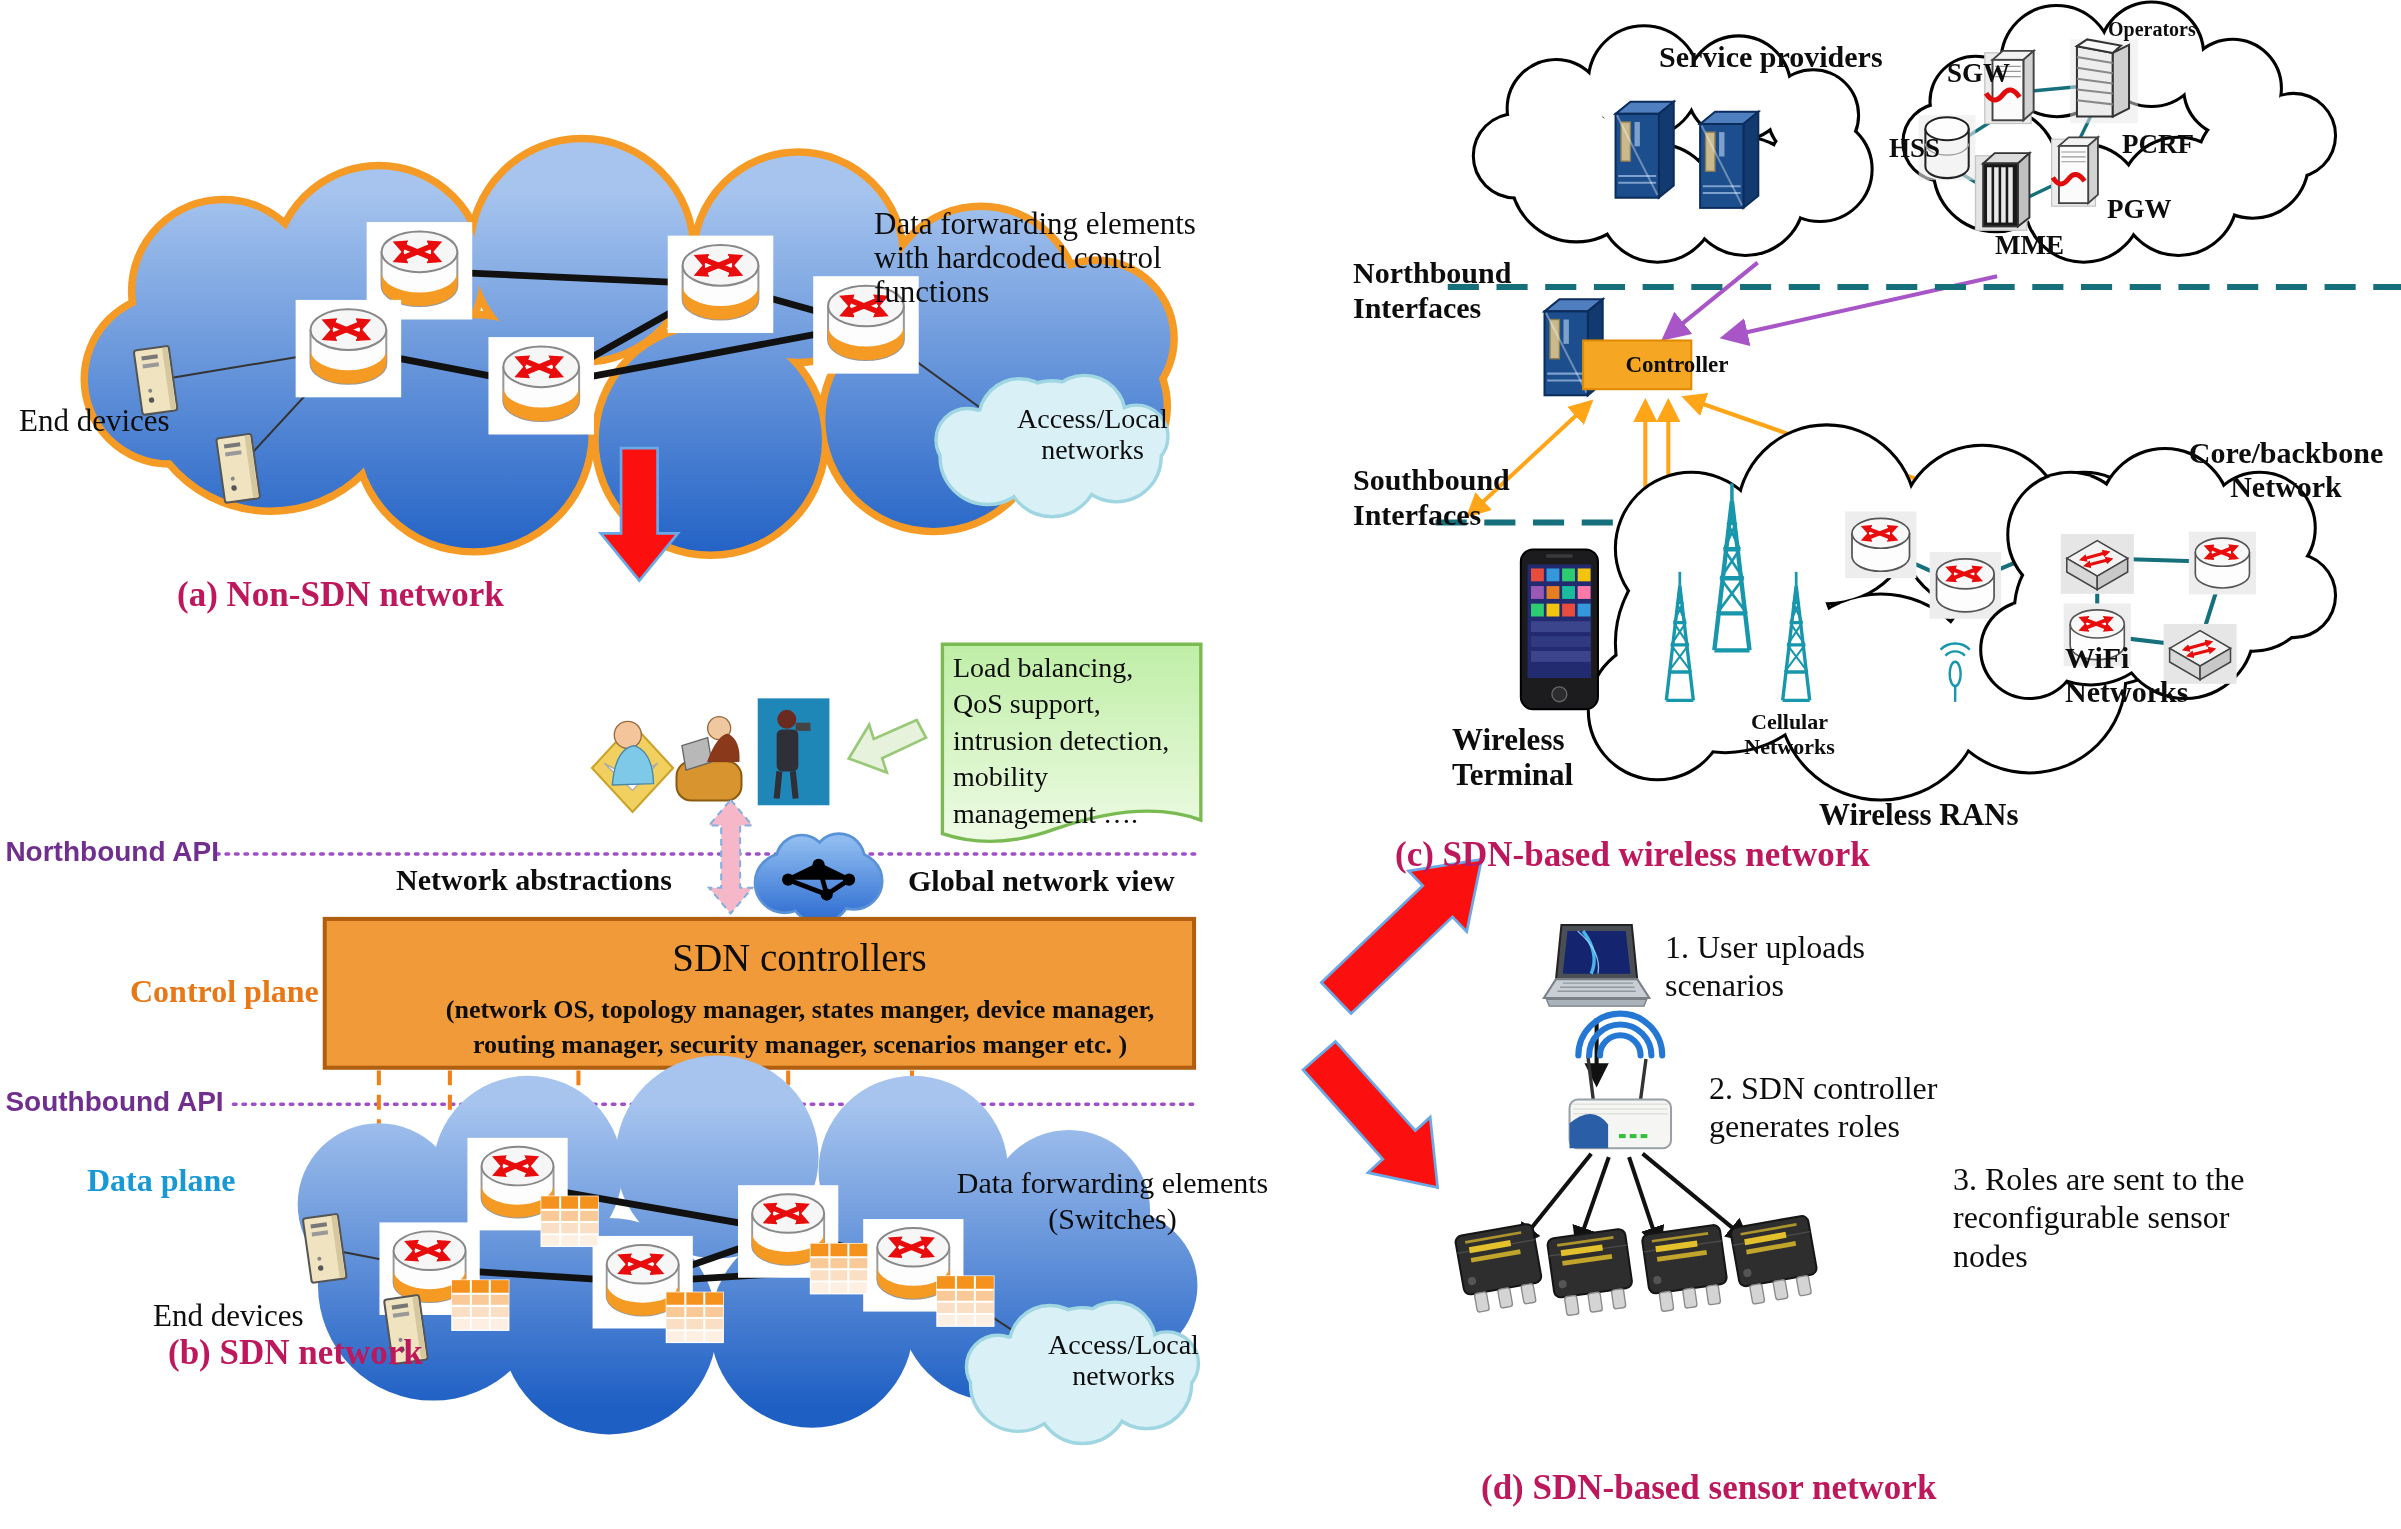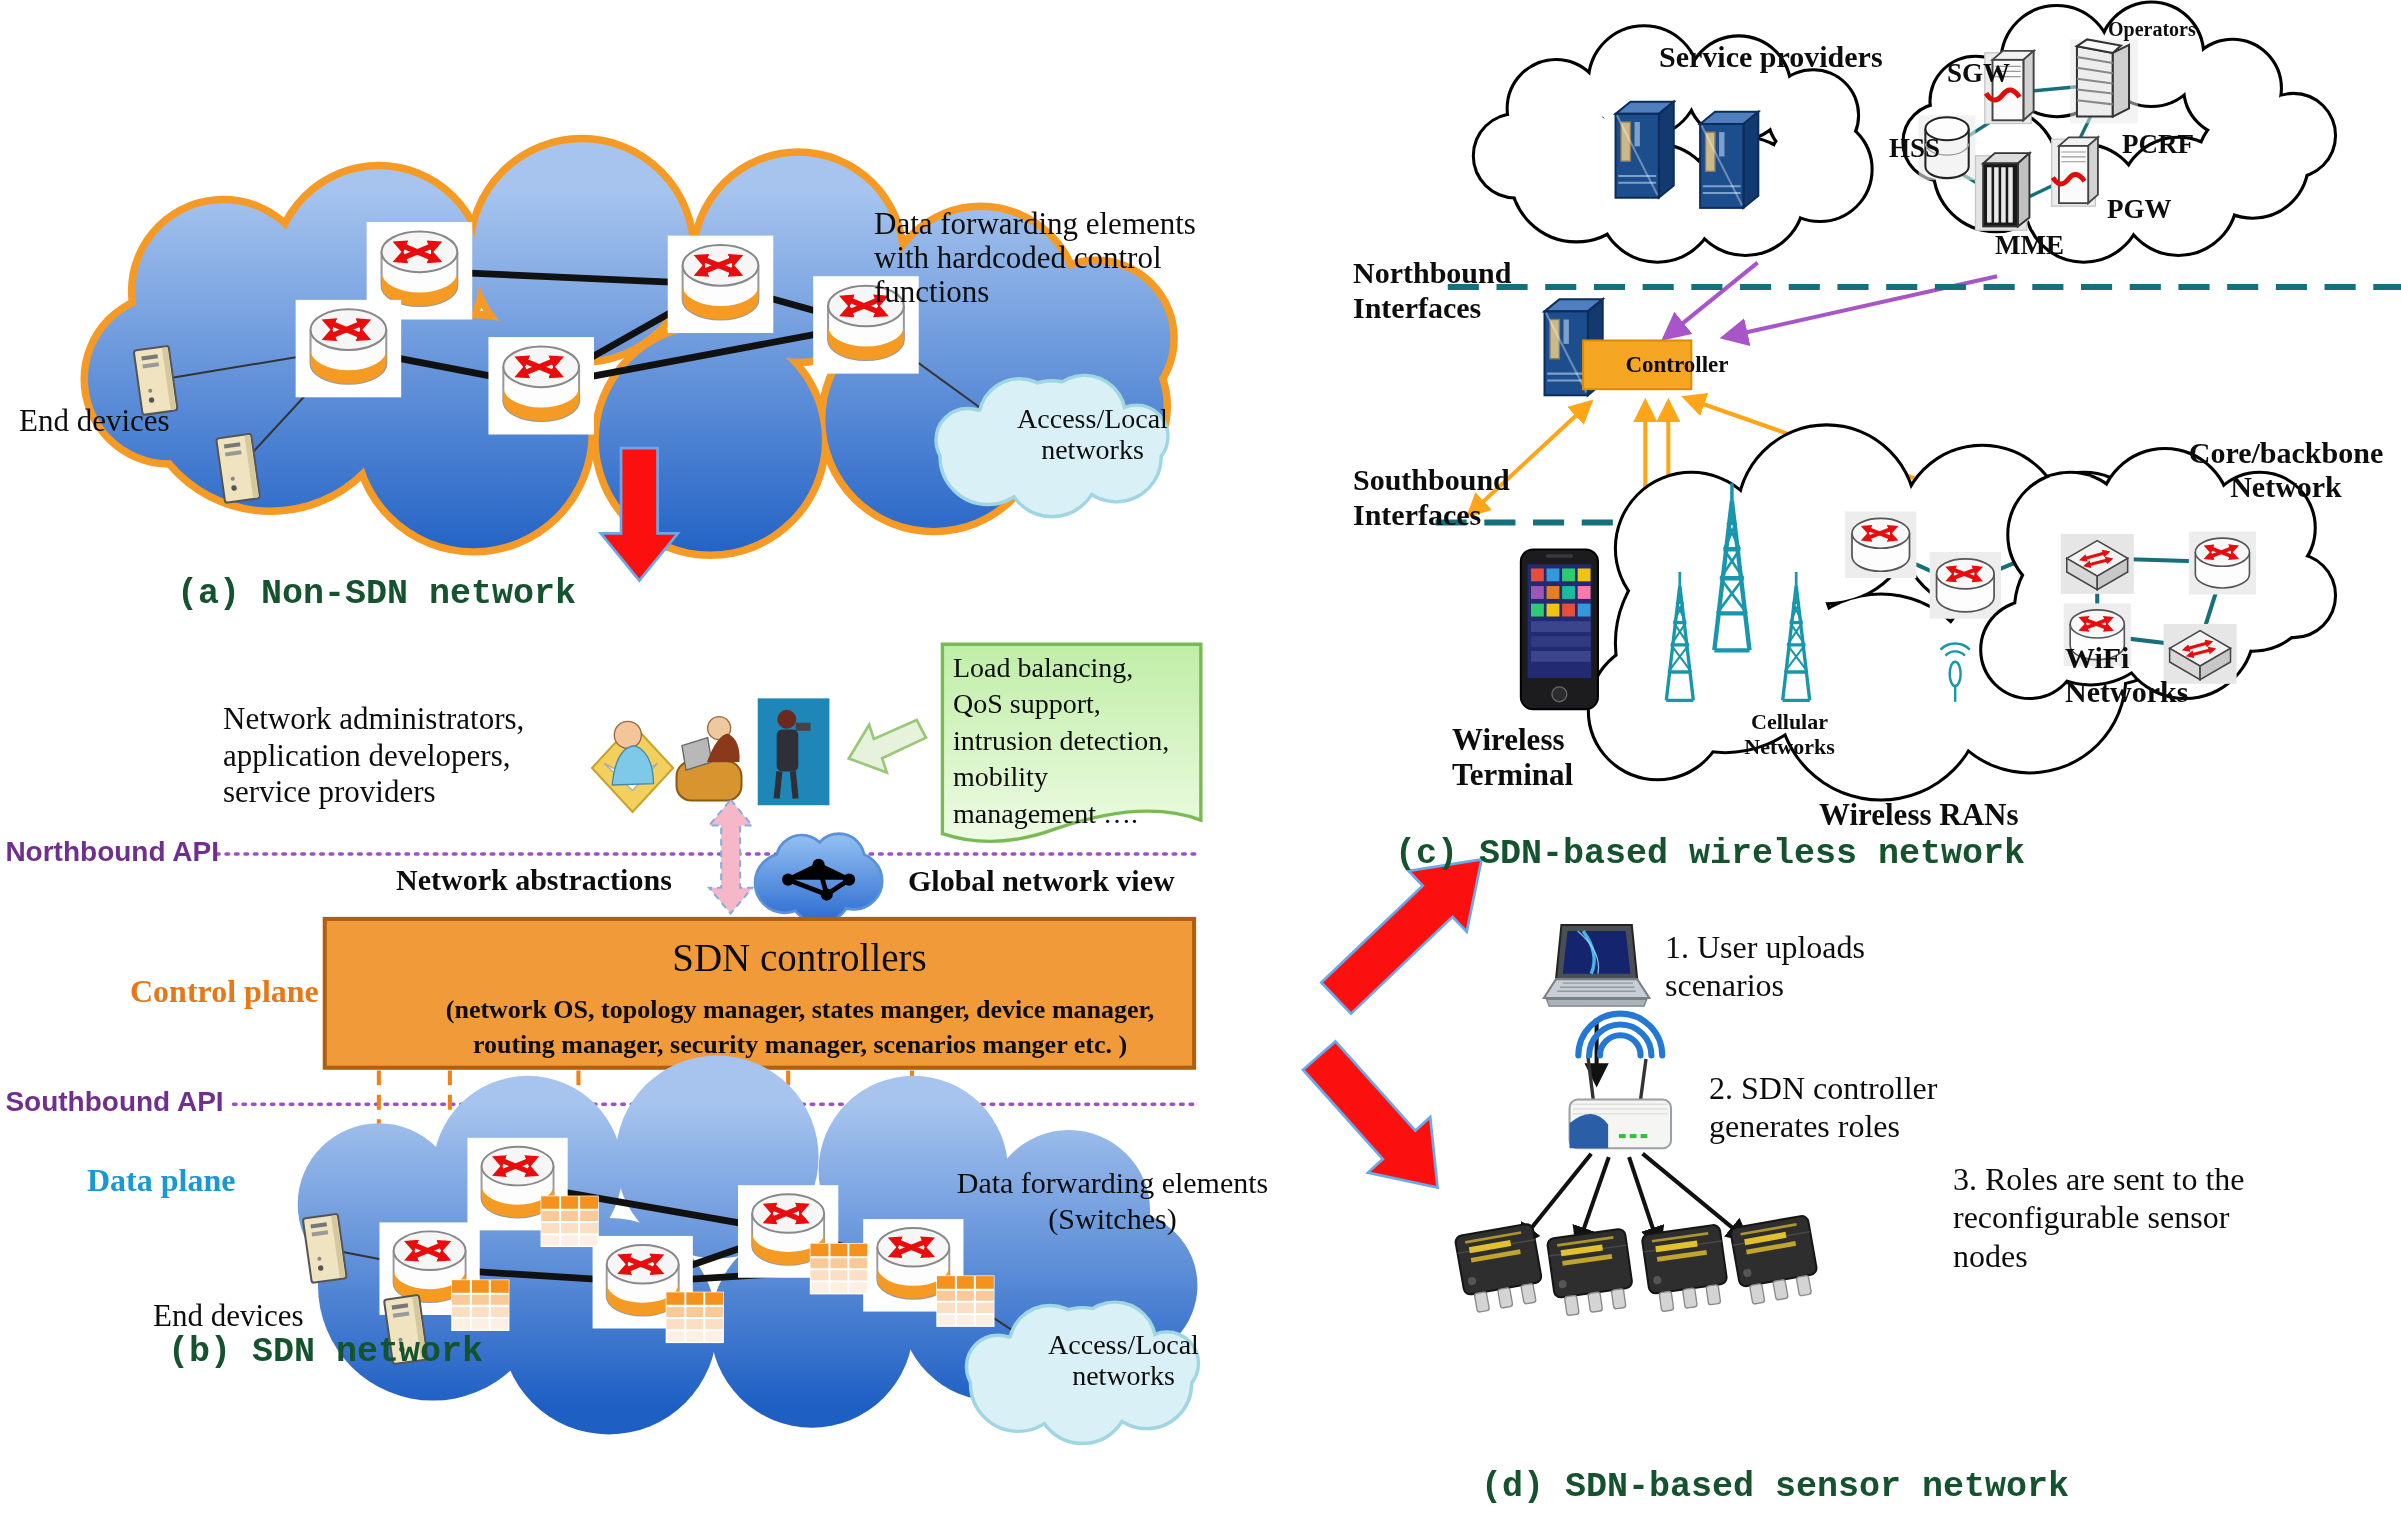--- a/index.html
+++ b/index.html
@@ -3,21 +3,21 @@
 <meta charset="utf-8">
 <style>
   html,body{margin:0;padding:0;background:#fff;}
   #stage{position:relative;width:2401px;height:1530px;background:#fff;overflow:hidden;
          font-family:"Liberation Serif","DejaVu Serif",serif;}
   #stage > svg{position:absolute;left:0;top:0;}
   .lb{position:absolute;white-space:pre-line;line-height:1.18;color:#0d0d0d;}
   .b{font-weight:bold;}
   .ctr{text-align:center;margin-left:40px;}
   .sans{font-family:"Liberation Sans","DejaVu Sans",sans-serif;}
-  .cap{font-family:Liberation Mono, monospace;font-weight:bold;font-size:35px;color:#14532d;}
+  .cap{font-family:Liberation Serif, serif;font-weight:bold;font-size:35px;color:#be185d;}
 </style>
 </head>
 <body>
 
 <div id="stage">
 
 <svg width="2401" height="1530" viewBox="0 0 3549 2261">
   <defs>
     <linearGradient id="gA" gradientUnits="userSpaceOnUse" x1="0" y1="280" x2="0" y2="840">
       <stop offset="0" stop-color="#a6c4ee"></stop>
@@ -476,23 +476,20 @@
 </svg>
 
 <div class="lb" style="left:19px;top:403px;font-size:31px">End devices</div>
 <div class="lb" style="left:874px;top:207px;font-size:31px;line-height:1.1">Data forwarding elements
 with hardcoded control
 functions</div>
 <div class="lb ctr" style="left:961px;top:403px;width:183px;font-size:28px;line-height:1.12">Access/Local
 networks</div>
 <div class="lb cap" style="left:177px;top:574px">(a) Non-SDN network</div>
 
-<div class="lb" style="left:223px;top:701px;font-size:31px;line-height:1.18">Network administrators,
-application developers,
-service providers</div>
 <div class="lb" style="left:953px;top:650px;font-size:28px;line-height:1.3">Load balancing,
 QoS support,
 intrusion detection,
 mobility
 management ….</div>
 <div class="lb b sans" style="left:5.4px;top:835px;font-size:28px;color:#702f8e">Northbound API</div>
 <div class="lb b" style="left:396px;top:862px;font-size:30px">Network abstractions</div>
 <div class="lb b" style="left:908px;top:863px;font-size:30px">Global network view</div>
 <div class="lb b" style="left:130px;top:973px;font-size:32px;color:#e87817">Control plane</div>
 <div class="lb ctr" style="left:325px;top:935px;width:869px;font-size:39px">SDN controllers</div>

